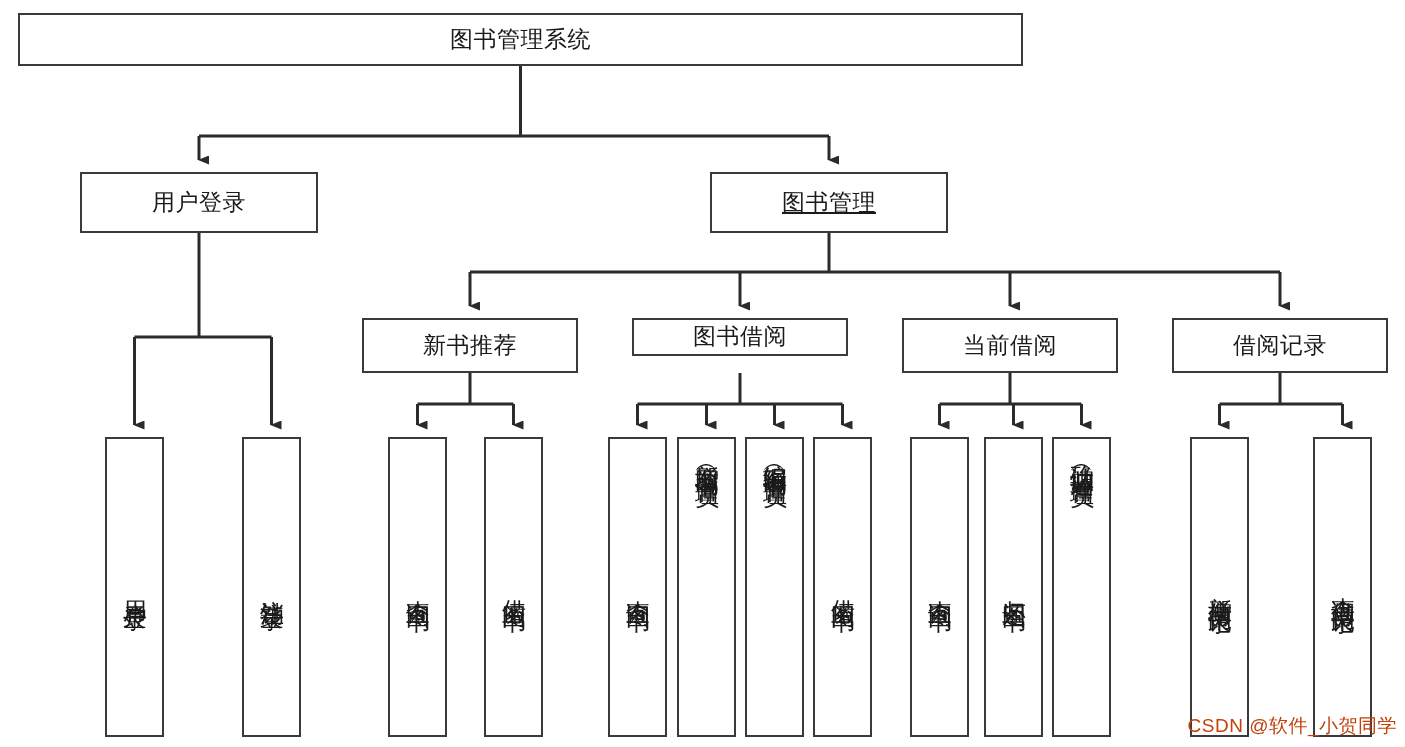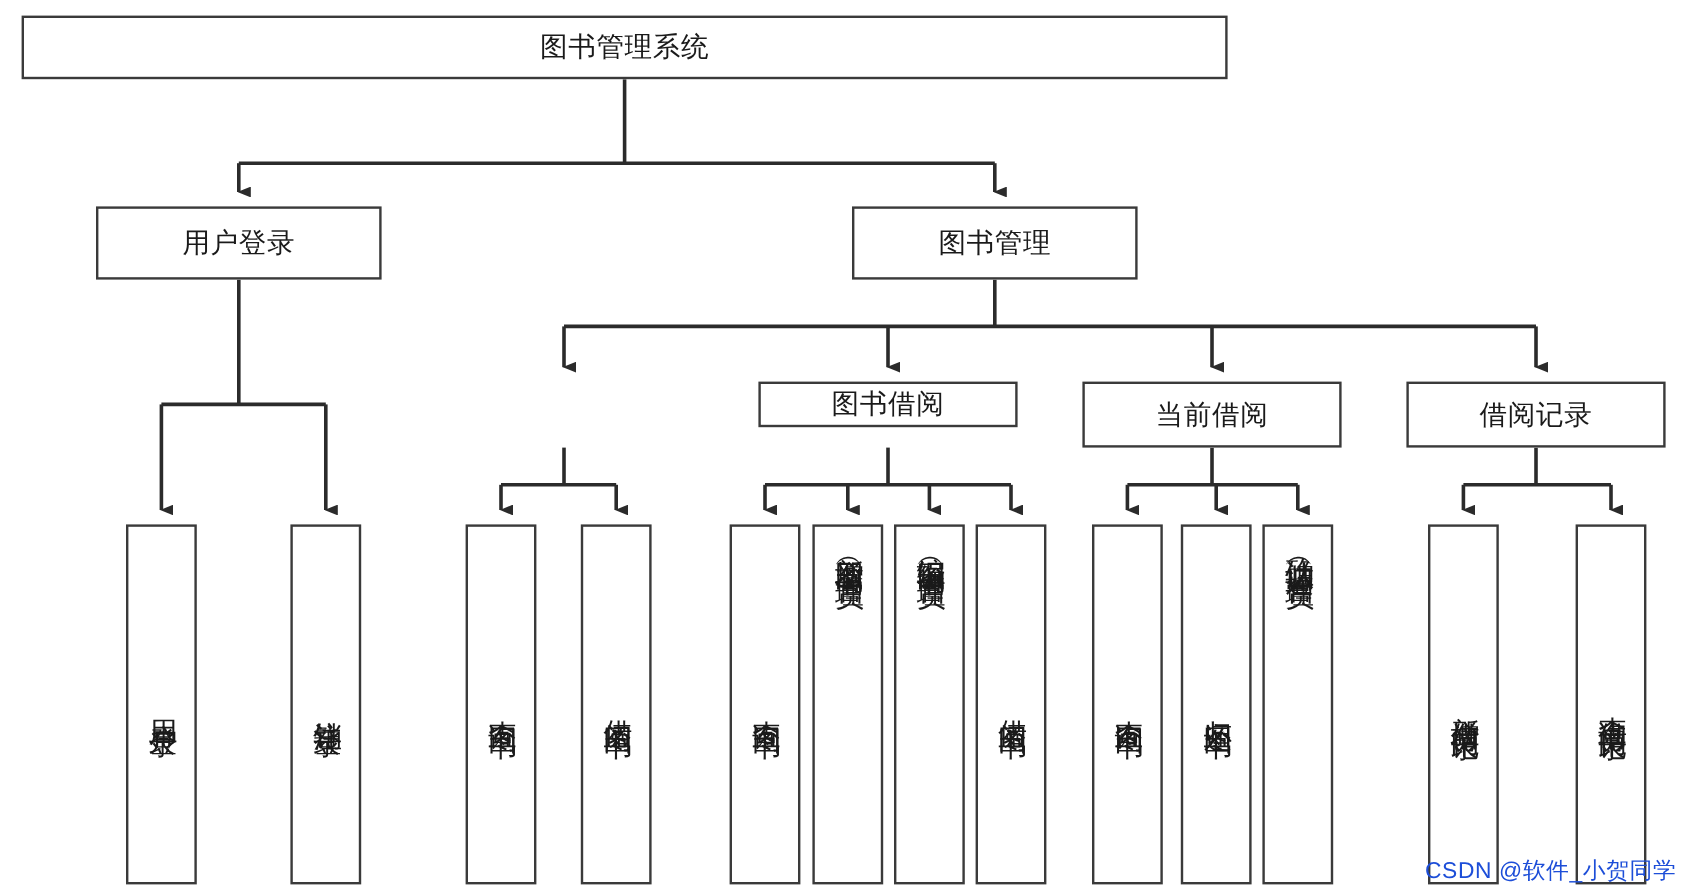--- a/index.html
+++ b/index.html
@@ -66,21 +66,21 @@
     align-items: flex-start;
   }
   .node.vert.tall-text .label {
     padding-top: 2px;
   }
   .watermark {
     position: absolute;
     right: 8px;
     bottom: 8px;
     font-size: 19px;
-    color: #1d4ed8;
+    color: #c2410c;
     letter-spacing: 0.5px;
     white-space: nowrap;
     user-select: none;
   }
 </style>
 </head>
 <body>
 
 <div id="diagram-root">
 
@@ -134,24 +134,27 @@
     </g>
   </svg>
 
   <div class="node top" style="left: 18px; top: 13px; width: 1005px; height: 53px;">
     <span class="label">图书管理系统</span>
   </div>
 
   <div class="node horiz" style="left: 80px; top: 172px; width: 238px; height: 61px;">
     <span class="label">用户登录</span>
   </div>
-  <div class="node horiz" style="left: 710px; top: 172px; width: 238px; height: 61px;">
+  <div class="node horiz" style="left: 710px; top: 172px; width: 238px; height: 61px; text-decoration: underline;">
     <span class="label">图书管理</span>
   </div>
 
+  <div class="node horiz" style="left: 362px; top: 318px; width: 216px; height: 55px;">
+    <span class="label">新书推荐</span>
+  </div>
   <div class="node horiz" style="left: 632px; top: 318px; width: 216px; height: 38px;">
     <span class="label">图书借阅</span>
   </div>
   <div class="node horiz" style="left: 1172px; top: 318px; width: 216px; height: 55px;">
     <span class="label">借阅记录</span>
   </div>
   <div class="node horiz" style="left: 902px; top: 318px; width: 216px; height: 55px;">
     <span class="label">当前借阅</span>
   </div>
 

